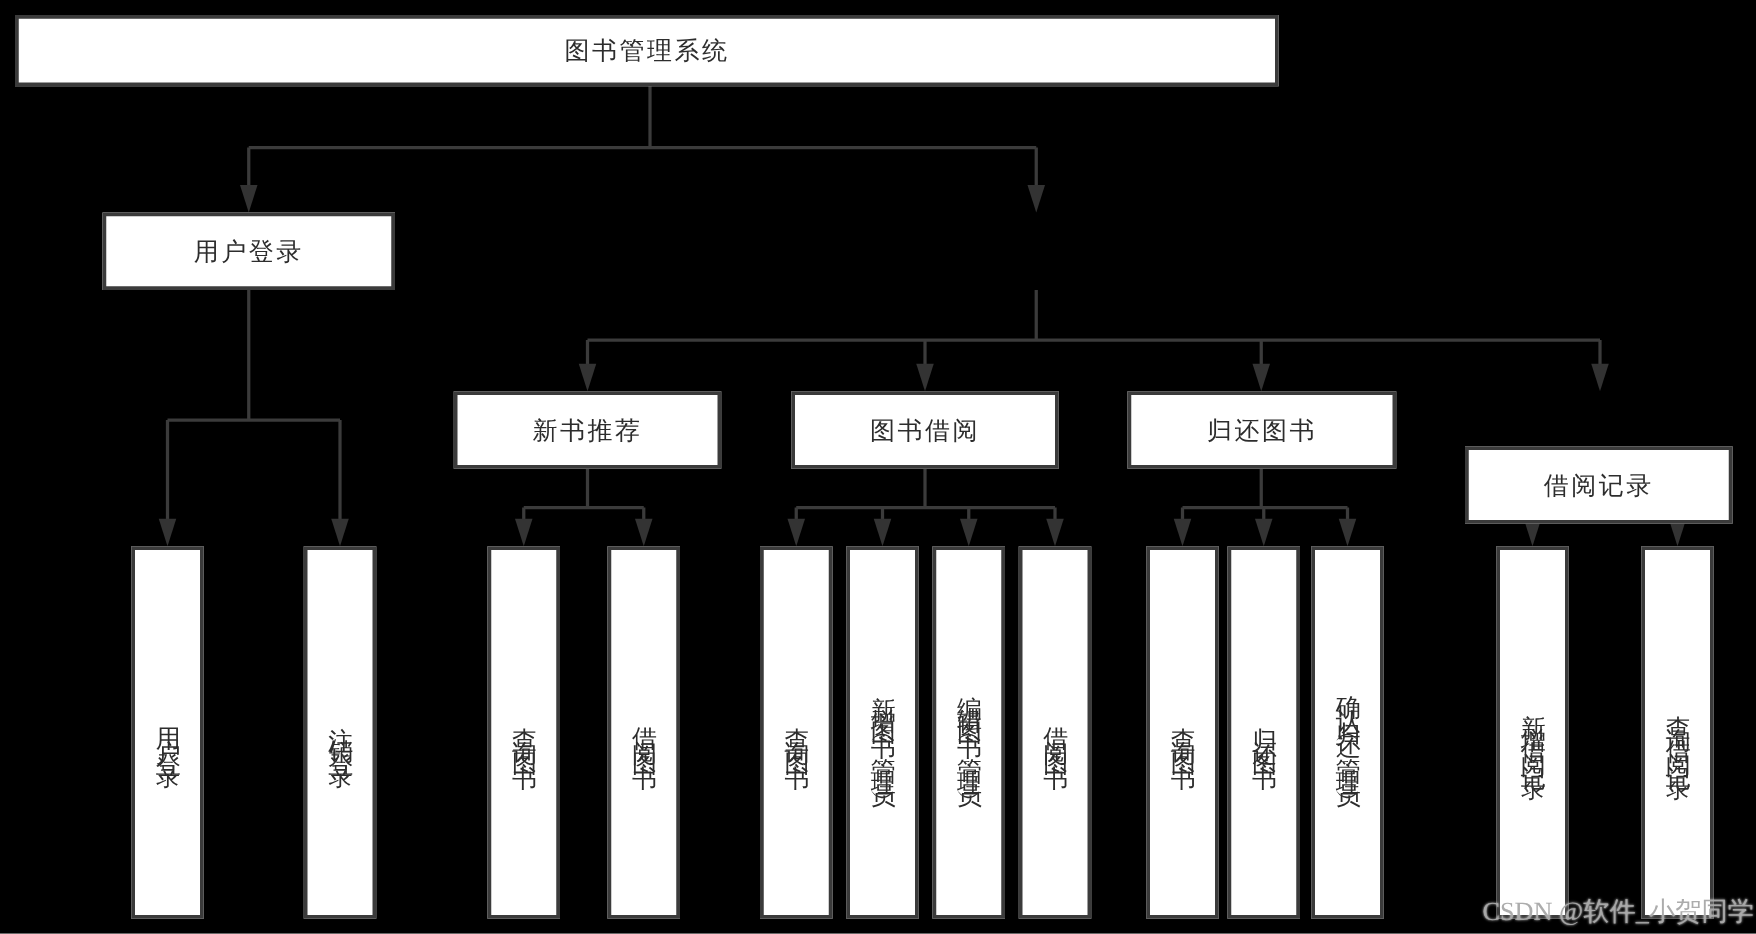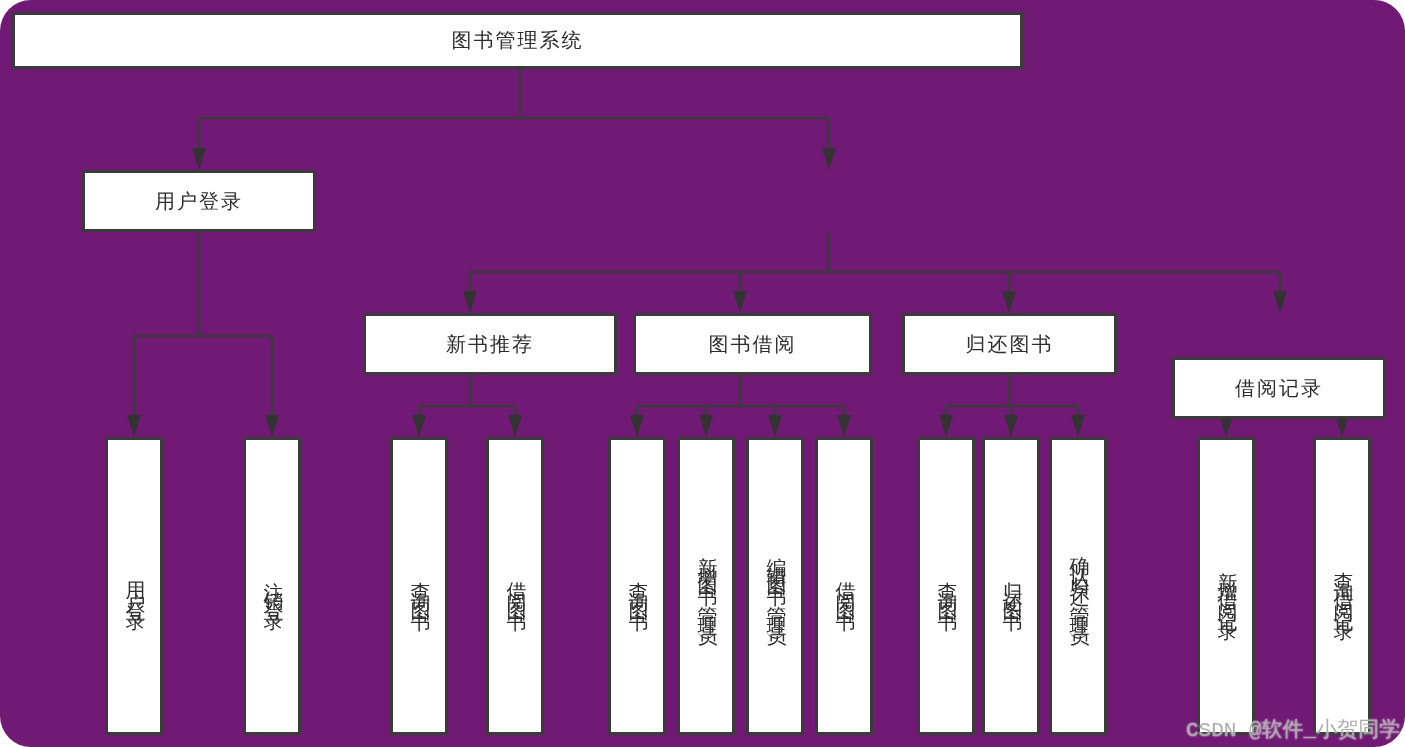--- a/index.html
+++ b/index.html
@@ -1,23 +1,22 @@
 <!DOCTYPE html>
 <html><head>
 <meta charset="utf-8">
 <style>
   html, body { margin: 0; padding: 0; background: #ffffff; }
   #stage {
     position: relative;
     width: 1405px;
     height: 747px;
-    background: #701a75;
-    font-family: Liberation Mono, monospace;
+    background: #000000;
+    font-family: Liberation Serif, serif;
     overflow: hidden;
-    border-radius: 31px;
   }
   #connectors {
     position: absolute;
     left: 0; top: 0;
     width: 1405px;
     height: 747px;
   }
   .node {
     position: absolute;
     box-sizing: border-box;
@@ -129,24 +128,24 @@
   </svg>
 
   <div class="node h root-box">
     <span>图书管理系统</span>
   </div>
 
   <div class="node h lvl2-a">
     <span>用户登录</span>
   </div>
 
-  <div class="node h lvl3" style="left:363px;width:254px;text-align:right;">
+  <div class="node h lvl3" style="left:363px;width:214px;text-align:right;">
     <span>新书推荐</span>
   </div>
-  <div class="node h lvl3" style="left:633px;width:239px;">
+  <div class="node h lvl3" style="left:633px;width:214px;">
     <span>图书借阅</span>
   </div>
   <div class="node h lvl3" style="left:902px;width:215px;">
     <span>归还图书</span>
   </div>
   <div class="node h lvl3" style="left:1172px;width:214px;margin-top:44px;">
     <span>借阅记录</span>
   </div>
 
   <div class="node v" style="left:105px;">

